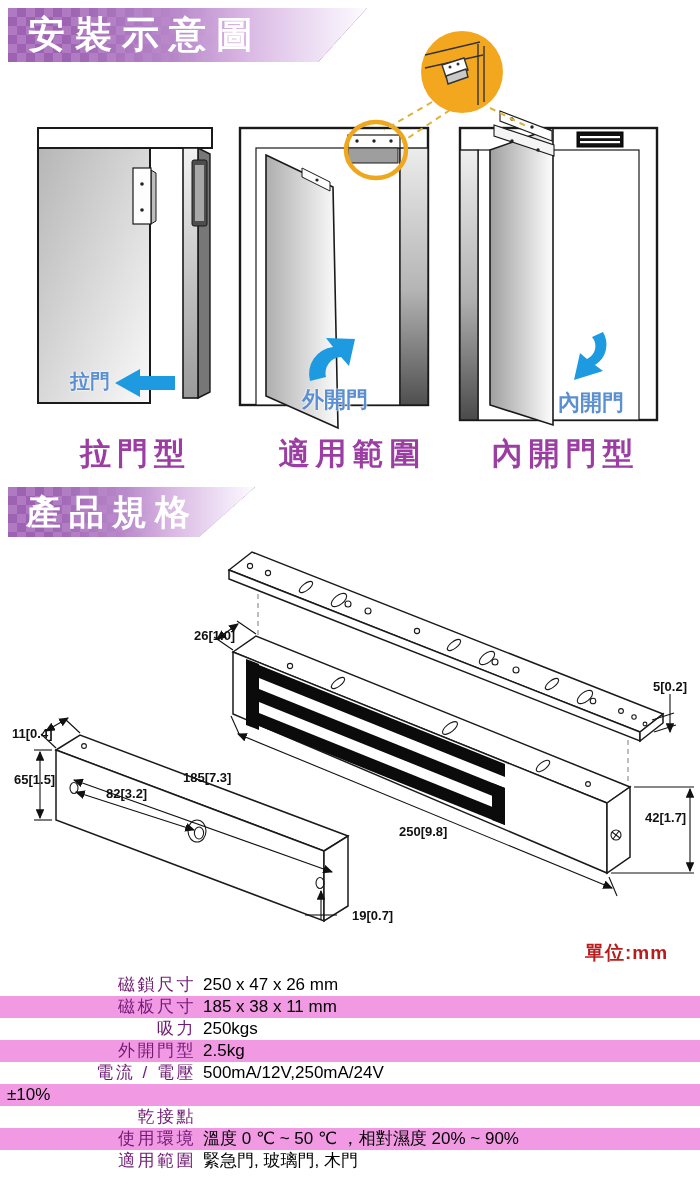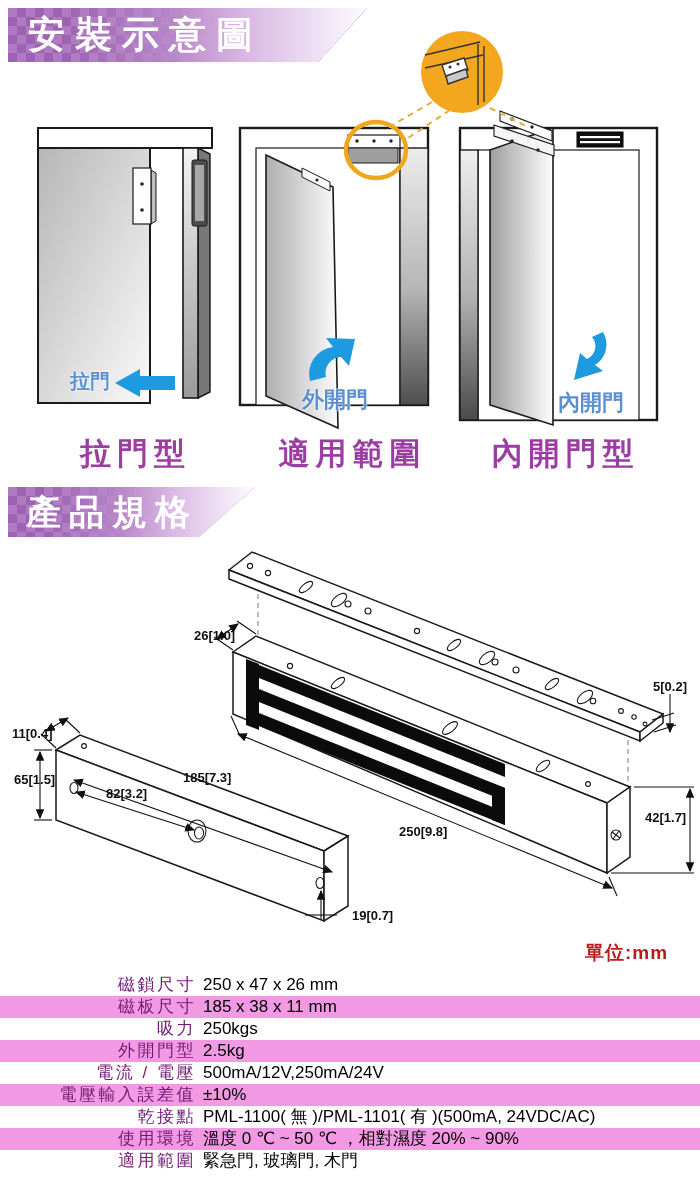--- a/index.html
+++ b/index.html
@@ -285,26 +285,24 @@
     </div>
     <div class="srow pink">
       <div class="slabel">外開門型</div>
       <div class="svalue">2.5kg</div>
     </div>
     <div class="srow">
       <div class="slabel">電流 / 電壓</div>
       <div class="svalue">500mA/12V,250mA/24V</div>
     </div>
     <div class="srow pink">
-      <div class="slabel">電壓輸入誤差值</div>
       <div class="svalue">±10%</div>
     </div>
     <div class="srow">
       <div class="slabel">乾接點</div>
-      <div class="svalue">PML-1100( 無 )/PML-1101( 有 )(500mA, 24VDC/AC)</div>
     </div>
     <div class="srow pink">
       <div class="slabel">使用環境</div>
       <div class="svalue">溫度 0 ℃ ~ 50 ℃ ，相對濕度 20% ~ 90%</div>
     </div>
     <div class="srow">
       <div class="slabel">適用範圍</div>
       <div class="svalue">緊急門, 玻璃門, 木門</div>
     </div>
   </div>

